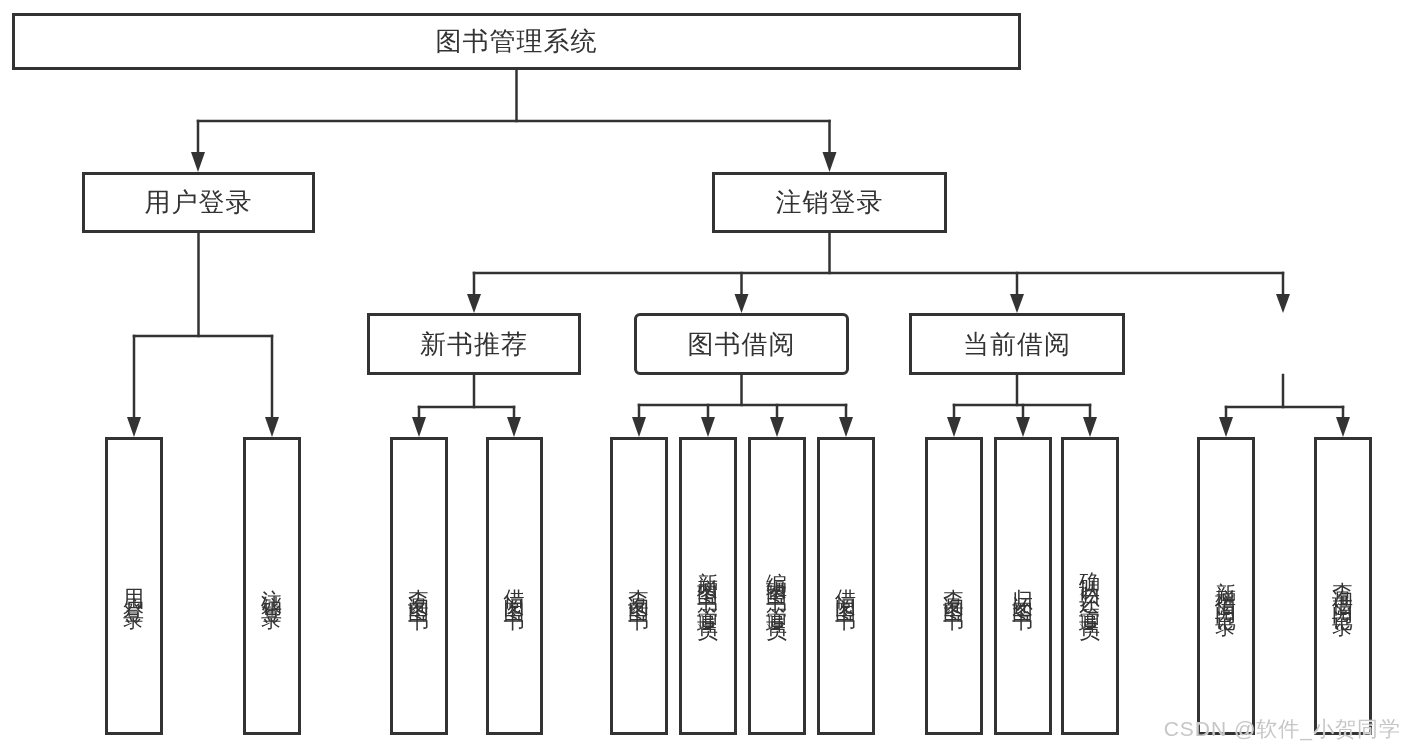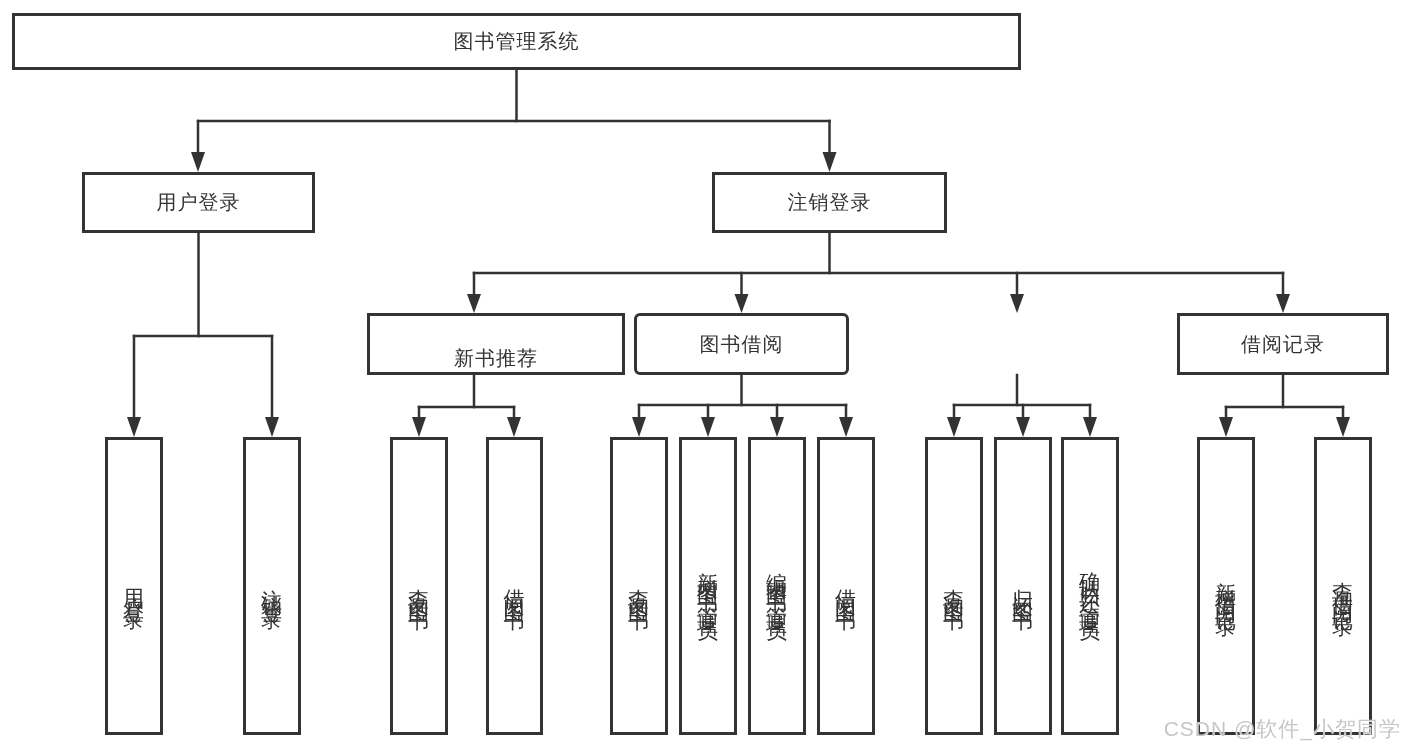--- a/index.html
+++ b/index.html
@@ -13,21 +13,21 @@
   #wires{position:absolute;left:0;top:0;width:1405px;height:747px;}
   .box{
     position:absolute;
     box-sizing:border-box;
     border:3px solid #333333;
     background:#ffffff;
     display:flex;
     align-items:center;
     justify-content:center;
     color:#333333;
-    font-size:20px;
+    font-size:26px;
     letter-spacing:1px;
     text-align:center;
   }
   .leaf{
     font-size:21px;
   }
   .leaf .vtext{
     writing-mode:vertical-rl;
     letter-spacing:7px;
     line-height:1;
@@ -122,28 +122,28 @@
     <span>图书管理系统</span>
   </div>
 
   <div class="box" style="left:82px;top:172px;width:233px;height:61px;">
     <span>用户登录</span>
   </div>
   <div class="box" style="left:712px;top:172px;width:235px;height:61px;">
     <span>注销登录</span>
   </div>
 
-  <div class="box" style="left:367px;top:313px;width:258px;height:62px;align-items:flex-end;">
+  <div class="box" style="left:367px;top:313px;width:214px;height:62px;">
     <span>新书推荐</span>
   </div>
   <div class="box" style="left:634px;top:313px;width:215px;height:62px;border-radius:6px;">
     <span>图书借阅</span>
   </div>
-  <div class="box" style="left:1177px;top:313px;width:212px;height:62px;">
-    <span>借阅记录</span>
+  <div class="box" style="left:909px;top:313px;width:216px;height:62px;">
+    <span>当前借阅</span>
   </div>
 
   <div class="box leaf" style="left:105px;top:437px;width:58px;height:298px;">
     <span class="vtext">用户登录</span>
   </div>
   <div class="box leaf" style="left:243px;top:437px;width:58px;height:298px;">
     <span class="vtext">注销登录</span>
   </div>
 
   <div class="box leaf" style="left:390px;top:437px;width:58px;height:298px;">

